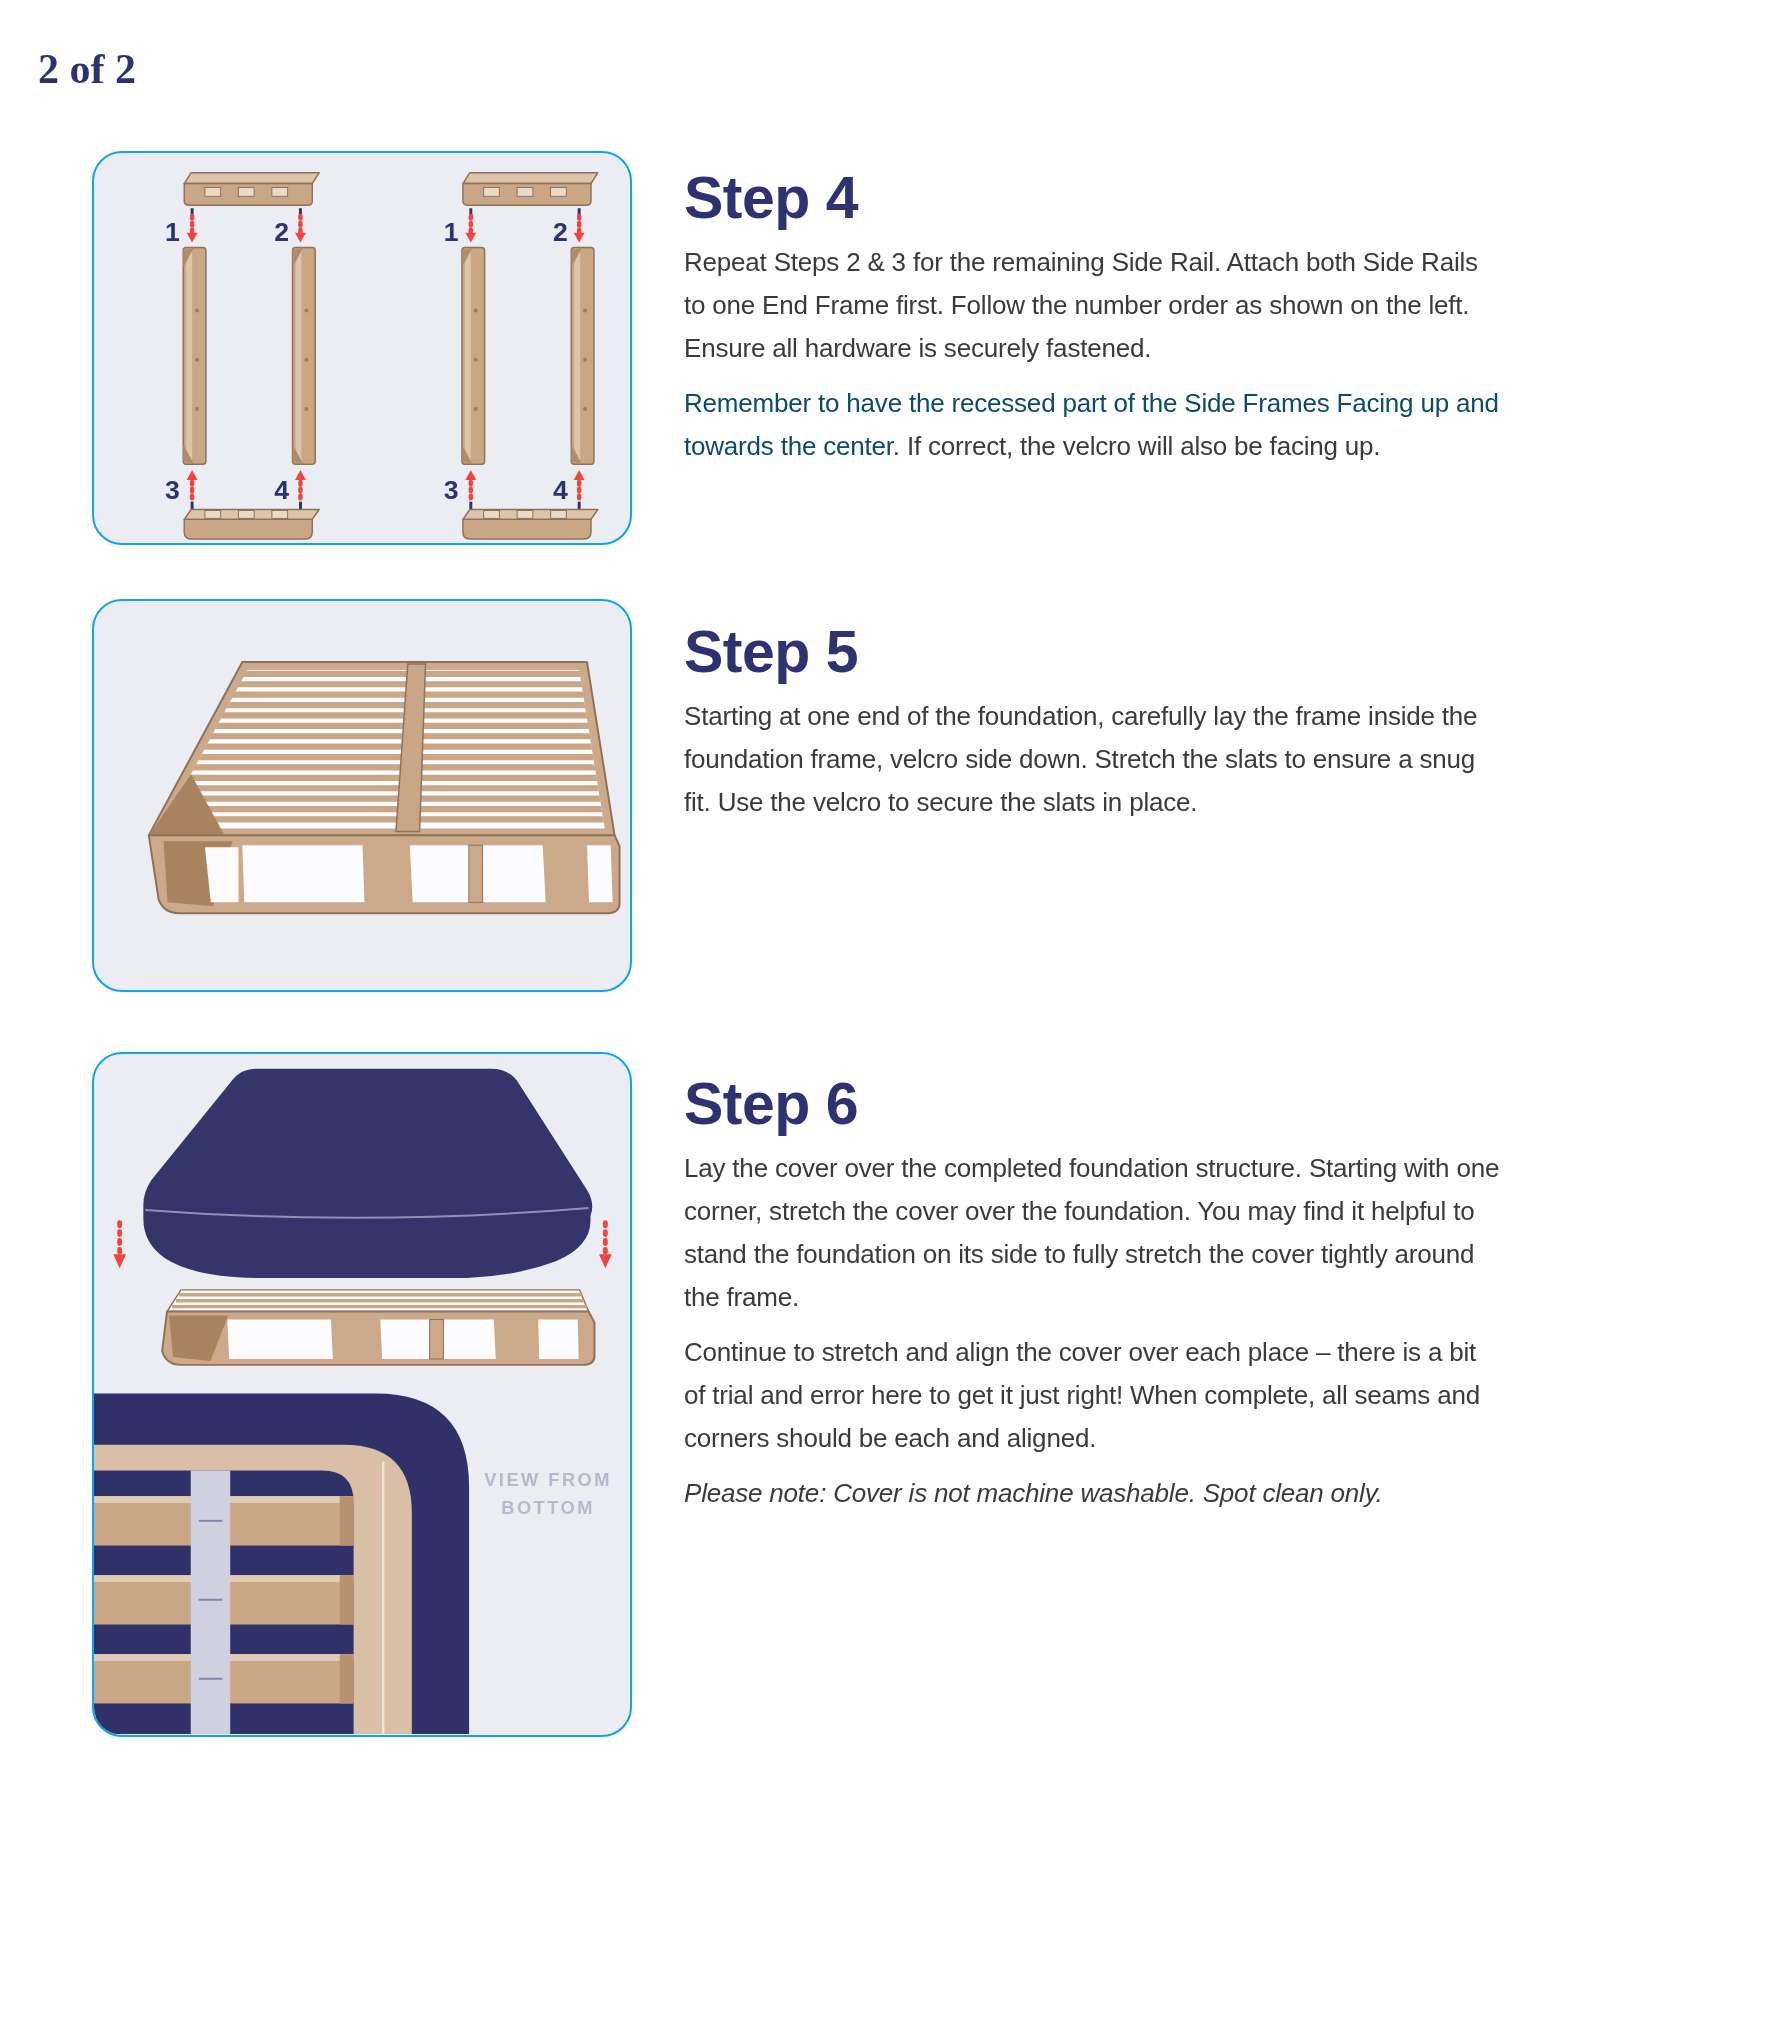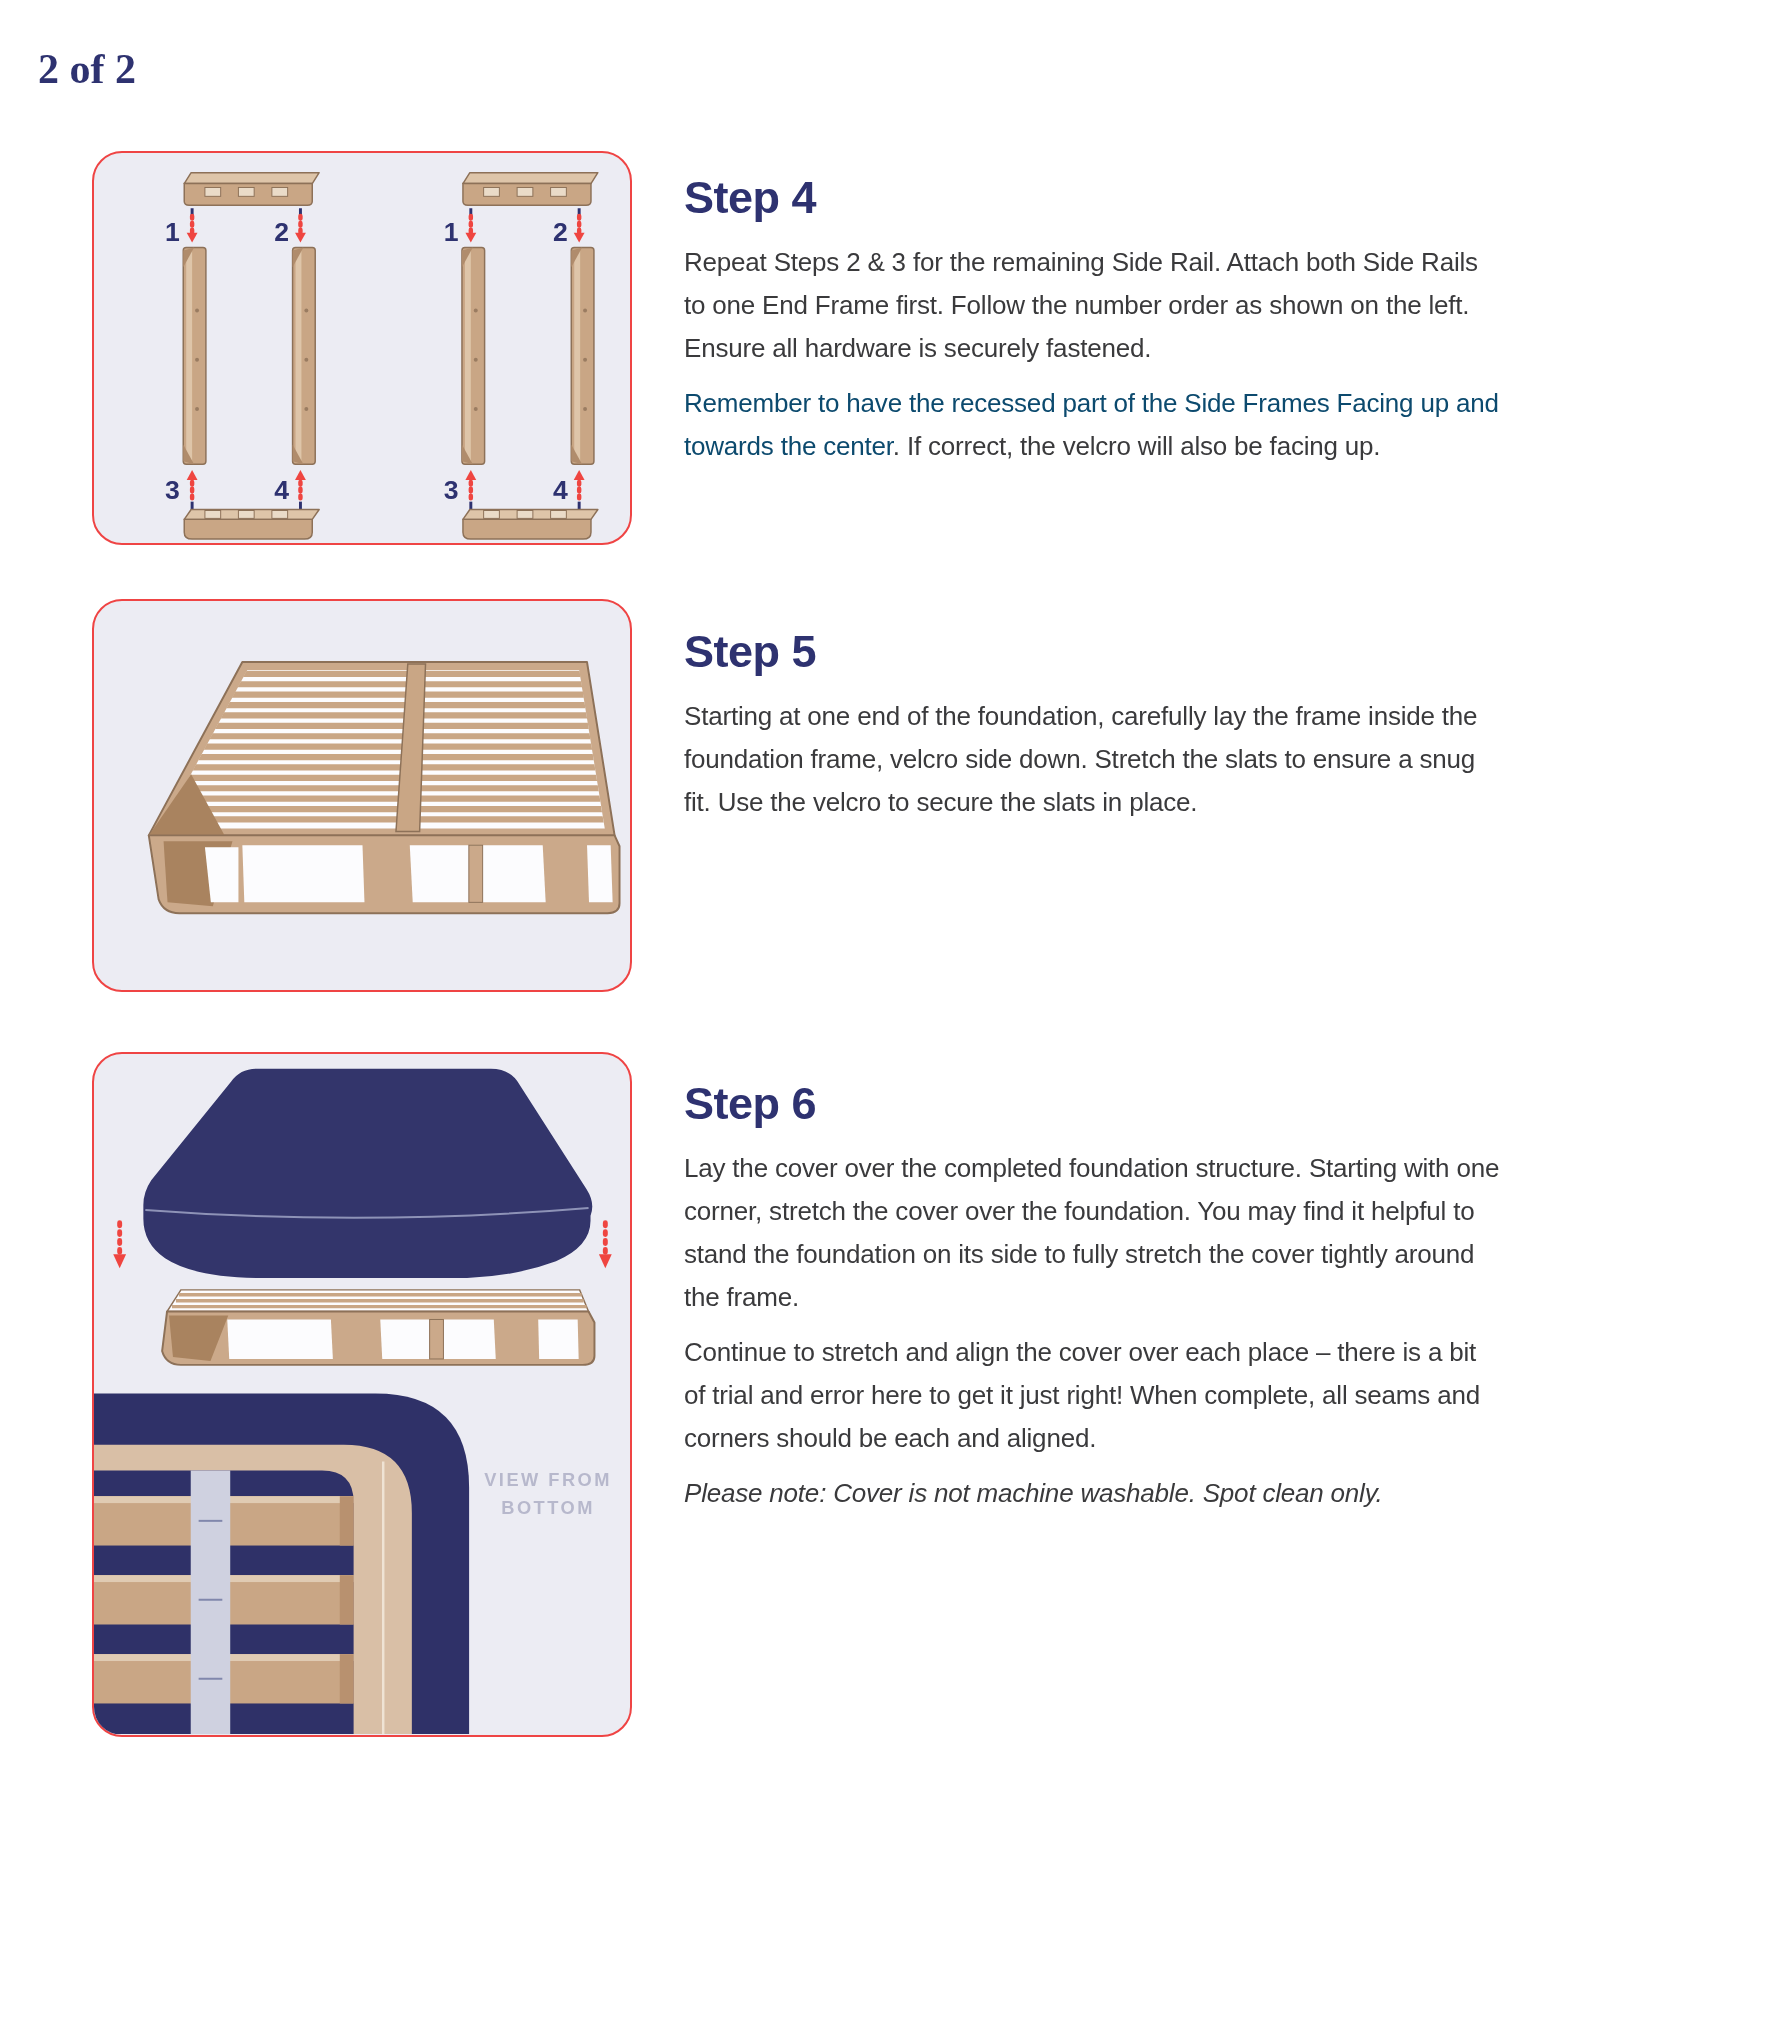--- a/index.html
+++ b/index.html
@@ -7,36 +7,36 @@
     width:1789px;height:2038px;position:relative;background:#ffffff;
     font-family:"Liberation Sans", sans-serif;overflow:hidden;
   }
   .page-label{
     position:absolute;left:38px;top:24px;
     font-family:"Liberation Serif", serif;font-weight:700;
     font-size:42px;color:#2E3270;margin-top:21px;
   }
   .panel{
     position:absolute;left:92px;width:540px;
-    background:#ECECF3;border:2px solid #ef4444;border-radius:30px;
+    background:#ECECF3;border:2px solid #0ea5e9;border-radius:30px;
     overflow:hidden;box-sizing:border-box;
   }
   #panel-step4{top:151px;height:394px;}
   #panel-step5{top:599px;height:393px;}
   #panel-step6{top:1052px;height:685px;}
   .panel svg{display:block;width:100%;height:100%;}
   .step-text{
     position:absolute;left:684px;width:868px;
     color:#3A3A3C;font-size:26px;line-height:43px;letter-spacing:-0.2px;
   }
   #text-step4{top:175px;}
   #text-step5{top:629px;}
   #text-step6{top:1081px;}
   .step-title{
-    margin:0 0 20px 0;font-size:45px;line-height:46px;font-weight:800;
+    margin:0 0 20px 0;font-size:59px;line-height:46px;font-weight:800;
     color:#2E3270;letter-spacing:-0.5px;
   }
   .para{margin:0 0 12px 0;}
   .para:last-child{margin-bottom:0;}
   .note-bold{font-weight:400;color:#0c4a6e;}
   .note-regular{color:#3A3A3C;}
   .italic-note{font-style:italic;}
   .svg-num{
     font-family:"Liberation Sans", sans-serif;font-weight:700;
     font-size:27px;fill:#2E3270;

